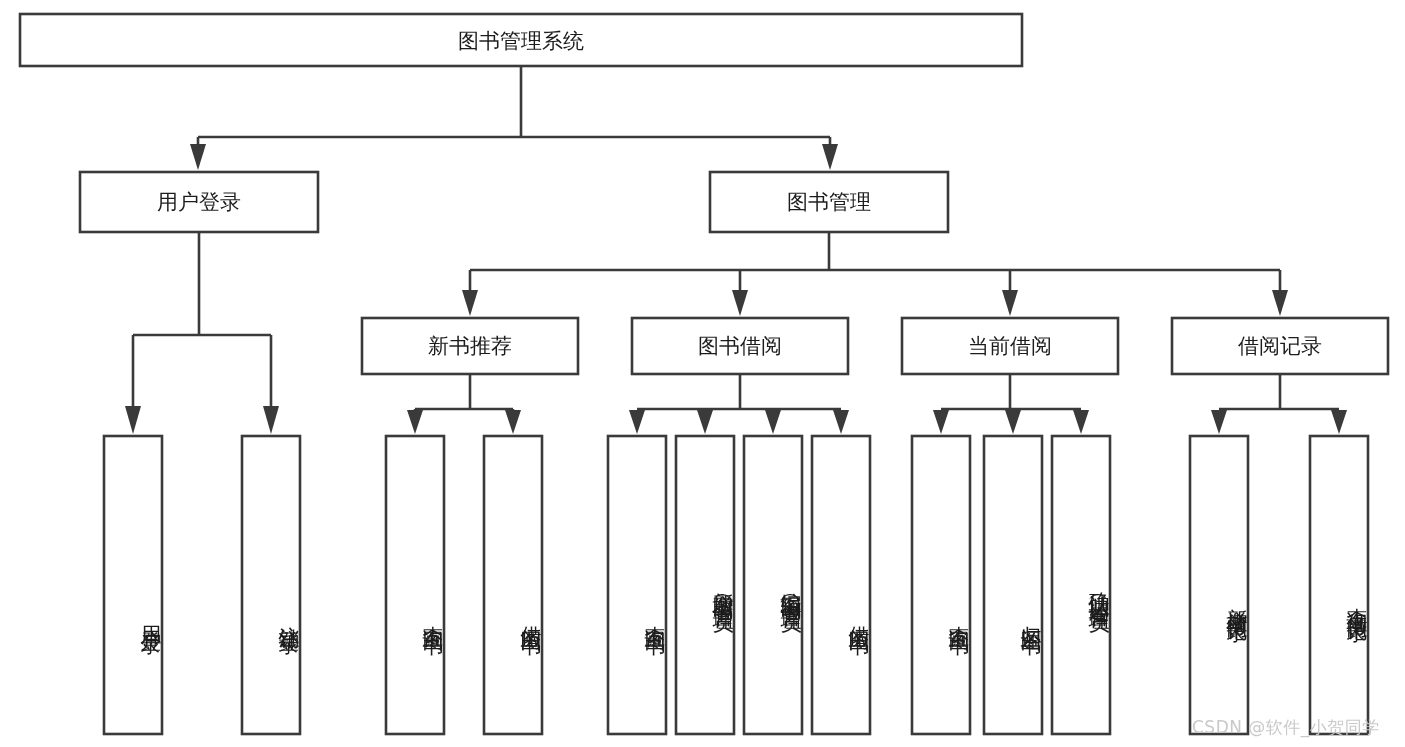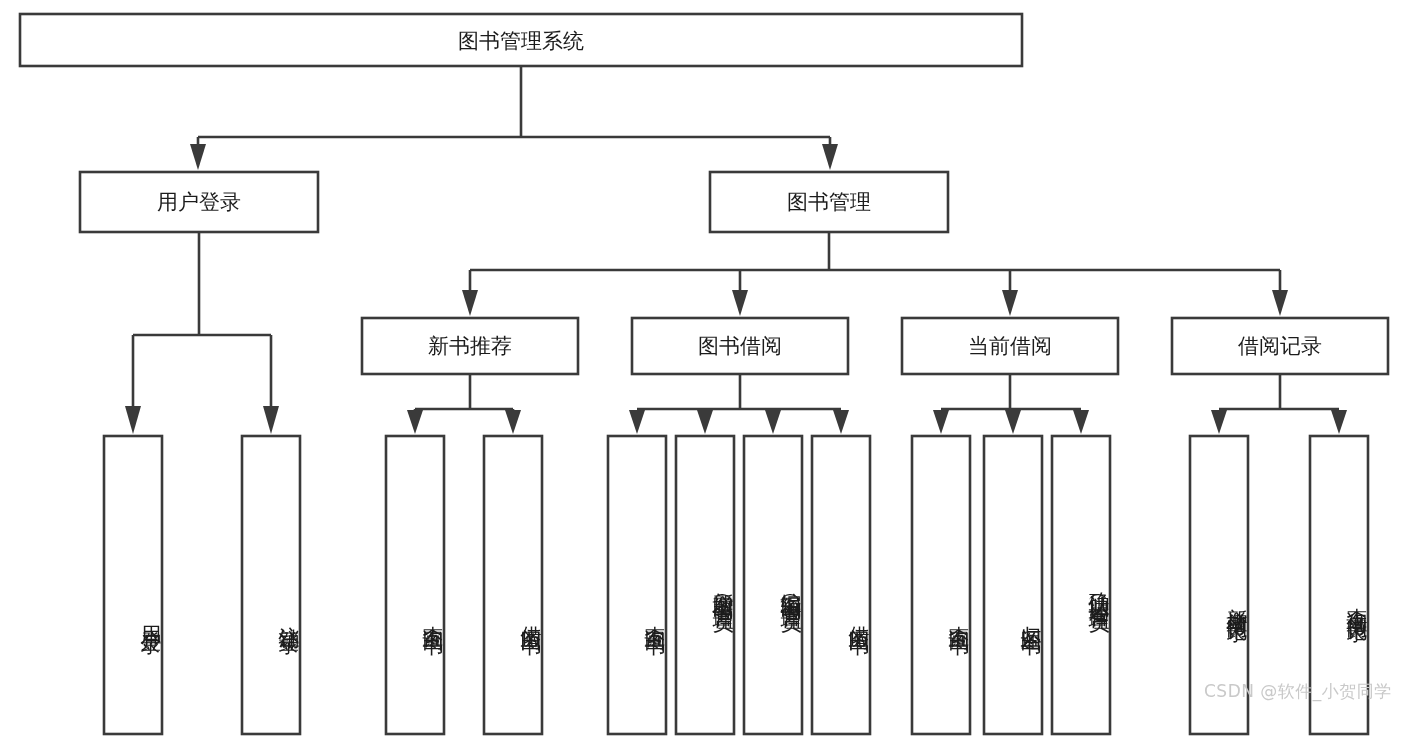--- a/index.html
+++ b/index.html
@@ -188,15 +188,15 @@
   <div class="leaf-label" style="left:608px;  top:496px; width:58px;  height:238px;">查询图书</div>
   <div class="leaf-label" style="left:676px;  top:442px; width:58px;  height:292px;">新增图书（管理员）</div>
   <div class="leaf-label" style="left:744px;  top:442px; width:58px;  height:292px;">编辑图书（管理员）</div>
   <div class="leaf-label" style="left:812px;  top:496px; width:58px;  height:238px;">借阅图书</div>
   <div class="leaf-label" style="left:912px;  top:496px; width:58px;  height:238px;">查询图书</div>
   <div class="leaf-label" style="left:984px;  top:496px; width:58px;  height:238px;">归还图书</div>
   <div class="leaf-label" style="left:1052px; top:442px; width:58px;  height:292px;">确认归还（管理员）</div>
   <div class="leaf-label" style="left:1190px; top:466px; width:58px;  height:268px;">新增借阅记录</div>
   <div class="leaf-label" style="left:1310px; top:466px; width:58px;  height:268px;">查询借阅记录</div>
 
-  <div class="watermark" style="left:1192px; top:680px;margin-left:12px;">CSDN @软件_小贺同学</div>
+  <div class="watermark" style="left:1192px; top:716px;">CSDN @软件_小贺同学</div>
 
 </div>
 
 </body></html>

